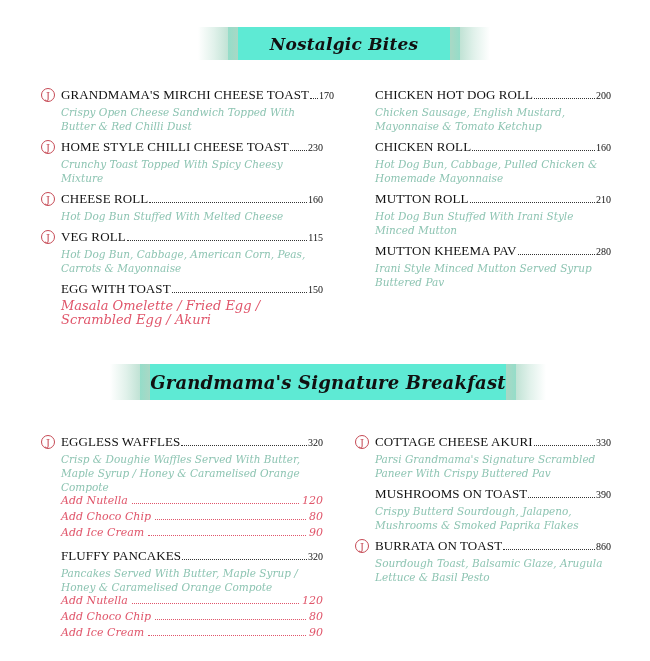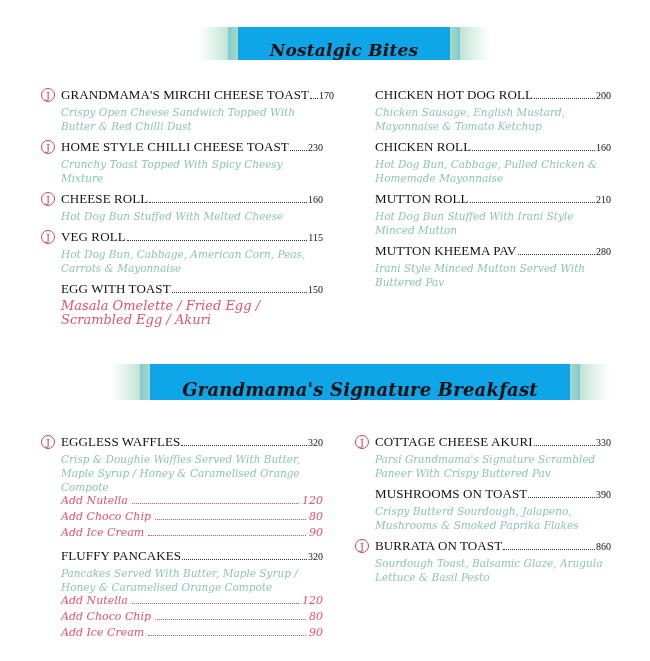--- a/index.html
+++ b/index.html
@@ -1,23 +1,23 @@
 <!DOCTYPE html>
 <html><head>
 <meta charset="utf-8">
 <style>
   html, body { margin: 0; padding: 0; background: #ffffff; }
   body { width: 650px; height: 661px; position: relative; overflow: hidden; font-family: "DejaVu Sans", sans-serif; }
-  .banner { position: absolute; background: #0ea5e9; display: flex; align-items: flex-end; justify-content: center; }
+  .banner { position: absolute; background: #5eead4; display: flex; align-items: center; justify-content: center; }
   .banner::before, .banner::after { content: ""; position: absolute; top: 0; bottom: 0; width: 40px; }
   .banner::before { left: -30px; background: linear-gradient(to left, #a9d8c5, rgba(169,216,197,0.35) 60%, rgba(255,255,255,0)); }
   .banner::after { right: -30px; background: linear-gradient(to right, #a9d8c5, rgba(169,216,197,0.35) 60%, rgba(255,255,255,0)); }
   .banner-title { font-family: "DejaVu Serif", serif; font-style: italic; font-weight: bold; color: #111; font-size: 17px; position: relative; z-index: 1; letter-spacing: 0.2px; }
   #banner1 { left: 228px; top: 27px; width: 232px; height: 33px; }
-  #banner2 { left: 140px; top: 364px; width: 440px; height: 36px; }
+  #banner2 { left: 140px; top: 364px; width: 376px; height: 36px; }
   #banner2 .banner-title { font-size: 18px; }
 
   .col { position: absolute; }
   .item { position: relative; margin-bottom: 6px; }
   .row { display: flex; align-items: baseline; height: 18px; }
   .jicon { position: absolute; left: -20px; top: 1px; width: 14px; height: 14px; border: 1.2px solid #c64a55; border-radius: 50%; color: #c64a55; font-family: "DejaVu Serif", serif; font-size: 10px; line-height: 14px; text-align: center; box-sizing: border-box; }
   .name { font-family: "Liberation Serif", serif; font-size: 13px; color: #111; white-space: nowrap; text-transform: uppercase; letter-spacing: 0.1px; }
   .dots { flex: 1; border-bottom: 1.4px dotted #333; margin: 0 1px 4px 1px; min-width: 8px; }
   .price { font-family: "Liberation Serif", serif; font-size: 10px; color: #111; }
   .desc { font-family: "DejaVu Serif", serif; font-style: italic; font-size: 10.5px; color: #8dc4b2; line-height: 14px; }
@@ -109,21 +109,21 @@
         <span class="price">210</span>
       </div>
     <div class="desc">Hot Dog Bun Stuffed With Irani Style Minced Mutton</div>
   </div>
   <div class="item">
     <div class="row">
         <span class="name">Mutton Kheema Pav</span>
         <span class="dots"></span>
         <span class="price">280</span>
       </div>
-    <div class="desc">Irani Style Minced Mutton Served With Buttered Pav</div>
+    <div class="desc">Irani Style Minced Mutton Served Syrup Buttered Pav</div>
   </div>
 </div>
 
 <div class="banner" id="banner2">
   <span class="banner-title">Grandmama's Signature Breakfast</span>
 </div>
 
 <div class="col" id="col3">
   <div class="item">
     <div class="row">

